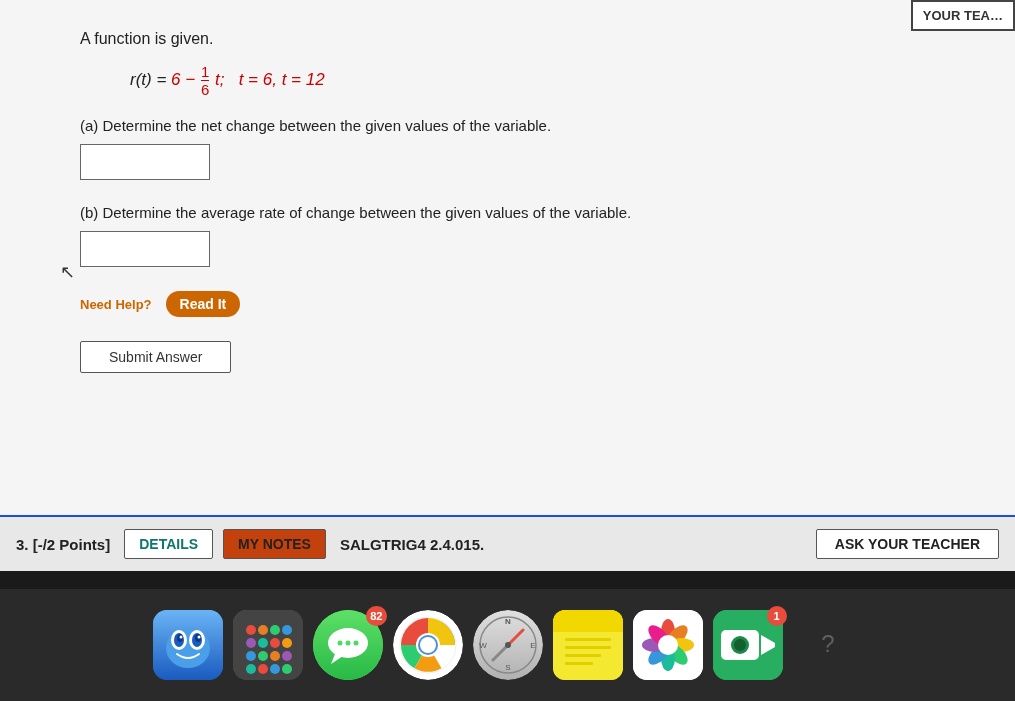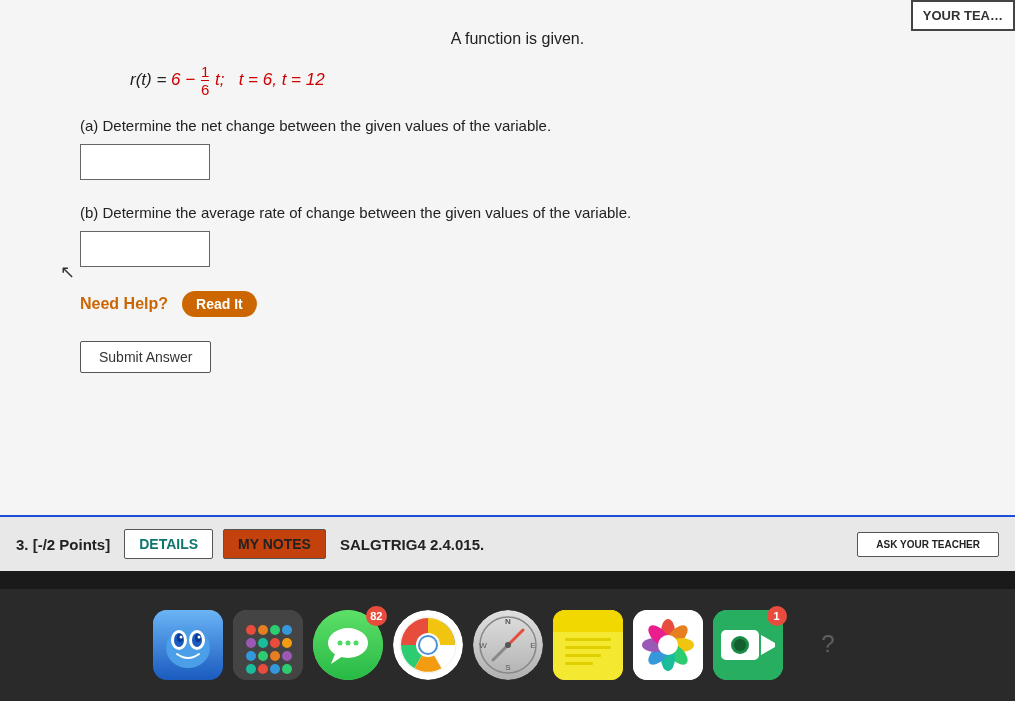--- a/index.html
+++ b/index.html
@@ -22,21 +22,20 @@
       bottom: 130px;
       background: #f5f5f5;
       padding: 20px 60px 20px 80px;
     }
 
     .problem-text {
       font-size: 16px;
       color: #222;
       margin-bottom: 16px;
       margin-top: 10px;
-      text-align: center;
     }
 
     .sub-question {
       font-size: 15px;
       color: #222;
       margin-bottom: 10px;
     }
 
     .answer-box {
       width: 130px;
@@ -51,39 +50,39 @@
       display: flex;
       align-items: center;
       gap: 14px;
       margin-bottom: 24px;
       margin-top: 8px;
     }
 
     .need-help-label {
       color: #cc6600;
       font-weight: bold;
-      font-size: 16px;
+      font-size: 13px;
     }
 
     .read-it-btn {
       background: #cc6600;
       color: white;
       border: none;
       padding: 5px 14px;
       font-size: 14px;
       font-weight: bold;
       cursor: pointer;
       border-radius: 13px;
     }
 
     .submit-btn {
       background: white;
       color: #333;
       border: 1.5px solid #555;
-      padding: 7px 18px;
+      padding: 7px 28px;
       font-size: 14px;
       cursor: pointer;
       border-radius: 2px;
     }
 
     
     .bottom-bar {
       position: absolute;
       bottom: 130px;
       left: 0;
@@ -132,21 +131,21 @@
       color: #222;
       margin-left: 4px;
     }
 
     .ask-teacher-btn {
       margin-left: auto;
       background: white;
       color: #222;
       border: 1.5px solid #555;
       padding: 6px 18px;
-      font-size: 10px;
+      font-size: 14px;
       font-weight: bold;
       cursor: pointer;
       border-radius: 2px;
     }
 
     
     .dock {
       position: absolute;
       bottom: 0;
       left: 0;

